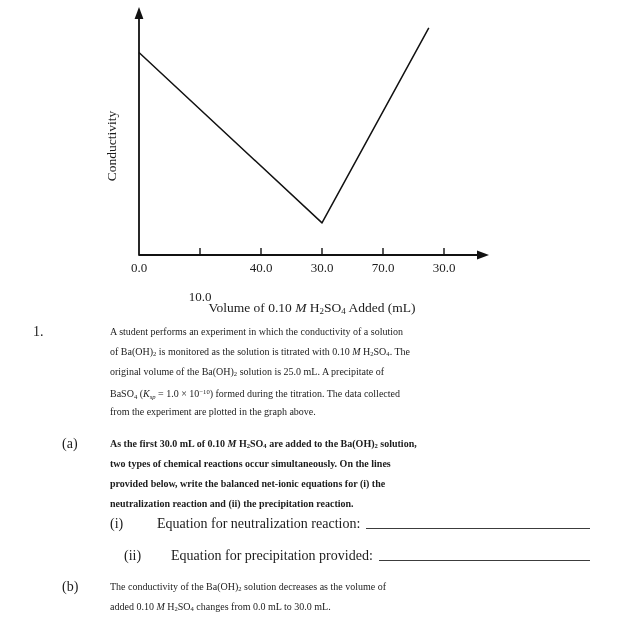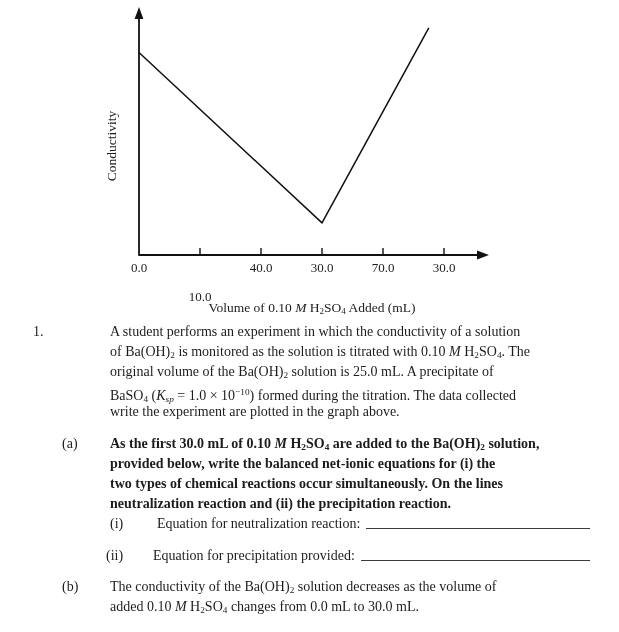--- a/index.html
+++ b/index.html
@@ -2,21 +2,21 @@
 <html><head>
 <meta charset="utf-8">
 <style>
   html,body{margin:0;padding:0;}
   body{
     width:619px;height:632px;position:relative;background:#ffffff;
     color:#1c1c1c;font-family:"Liberation Serif","DejaVu Serif",serif;
     overflow:hidden;
   }
   .abs{position:absolute;}
-  .para{font-size:14px;line-height:20px;}
+  .para{font-size:10px;line-height:20px;}
   .tline{white-space:nowrap;height:20px;}
   .marker{font-size:14px;line-height:20px;}
   .tick{
     position:absolute;top:260px;font-size:13px;
     transform:translateX(-50%);white-space:nowrap;
   }
   .xtitle{
     position:absolute;top:280px;left:312px;font-size:13.5px;
     transform:translateX(-50%);white-space:nowrap;margin-top:20px;
   }
@@ -66,38 +66,38 @@
   <span class="ytitle">Conductivity</span>
 </div>
 
 <div class="abs marker" style="left:33px;top:322px;">1.</div>
 
 <div class="abs para" style="left:110px;top:322px;">
   <div class="tline">A student performs an experiment in which the conductivity of a solution</div>
   <div class="tline">of Ba(OH)<span class="sub">2</span> is monitored as the solution is titrated with 0.10 <span class="i">M</span> H<span class="sub">2</span>SO<span class="sub">4</span>. The</div>
   <div class="tline">original volume of the Ba(OH)<span class="sub">2</span> solution is 25.0 mL. A precipitate of</div>
   <div class="tline">BaSO<span class="sub">4</span> (<span class="i">K</span><span class="isub">sp</span> = 1.0 × 10<span class="sup">−10</span>) formed during the titration. The data collected</div>
-  <div class="tline">write the experiment are plotted in the graph above.</div>
+  <div class="tline">from the experiment are plotted in the graph above.</div>
 </div>
 
 <div class="abs marker" style="left:62px;top:434px;">(a)</div>
 <div class="abs para" style="left:110px;top:434px;font-weight:bold;">
   <div class="tline">As the first 30.0 mL of 0.10 <span class="i">M</span> H<span class="sub">2</span>SO<span class="sub">4</span> are added to the Ba(OH)<span class="sub">2</span> solution,</div>
+  <div class="tline">two types of chemical reactions occur simultaneously. On the lines</div>
   <div class="tline">provided below, write the balanced net-ionic equations for (i) the</div>
-  <div class="tline">two types of chemical reactions occur simultaneously. On the lines</div>
   <div class="tline">neutralization reaction and (ii) the precipitation reaction.</div>
 </div>
 
 <div class="abs ansrow" style="left:110px;top:514px;right:29px;">
   <span class="ilabel">(i)</span>
   <span>Equation for neutralization reaction:</span>
   <div class="blank"></div>
 </div>
 
-<div class="abs ansrow" style="left:106px;top:546px;right:29px;">
+<div class="abs ansrow" style="left:124px;top:546px;right:29px;">
   <span class="ilabel">(ii)</span>
   <span>Equation for precipitation provided:</span>
   <div class="blank"></div>
 </div>
 
 <div class="abs marker" style="left:62px;top:577px;">(b)</div>
 <div class="abs para" style="left:110px;top:577px;">
   <div class="tline">The conductivity of the Ba(OH)<span class="sub">2</span> solution decreases as the volume of</div>
   <div class="tline">added 0.10 <span class="i">M</span> H<span class="sub">2</span>SO<span class="sub">4</span> changes from 0.0 mL to 30.0 mL.</div>
 </div>

